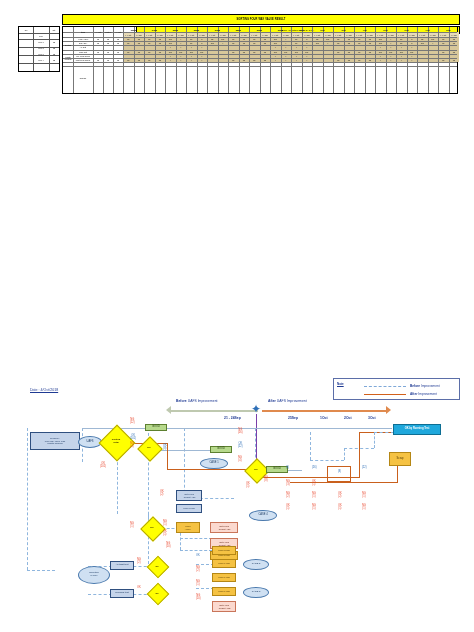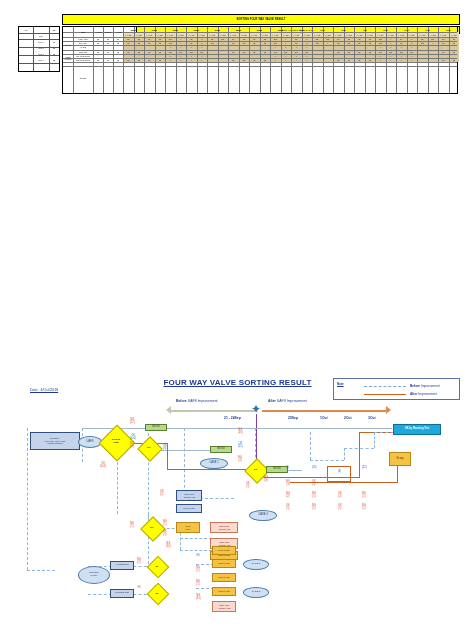--- a/index.html
+++ b/index.html
@@ -525,21 +525,20 @@
       <div class="gcell" style="left: 343.5px; top: 35.2px; width: 10.5px; height: 32.2px;"></div>
       <div class="gcell" style="left: 354px; top: 35.2px; width: 10.5px; height: 32.2px;"></div>
       <div class="gcell" style="left: 364.5px; top: 35.2px; width: 10.5px; height: 32.2px;"></div>
       <div class="gcell" style="left: 375px; top: 35.2px; width: 10.5px; height: 32.2px;"></div>
       <div class="gcell" style="left: 385.5px; top: 35.2px; width: 10.5px; height: 32.2px;"></div>
     </div>
 </div>
 
 <div id="flow">
 
-  <div id="fcTitle">FOUR WAY VALVE SORTING RESULT</div>
   <div id="dateLbl">Date : 4/Oct/2018</div>
 
   <div id="legend">
     <div class="note">Note</div>
     <div class="lgrow" style="top:3px;">
       <span class="lgline dashed"></span>
       <span class="lgtxt"><b>Before</b><span> Improvement</span></span>
     </div>
     <div class="lgrow" style="top:11px;">
       <span class="lgline solid"></span>

